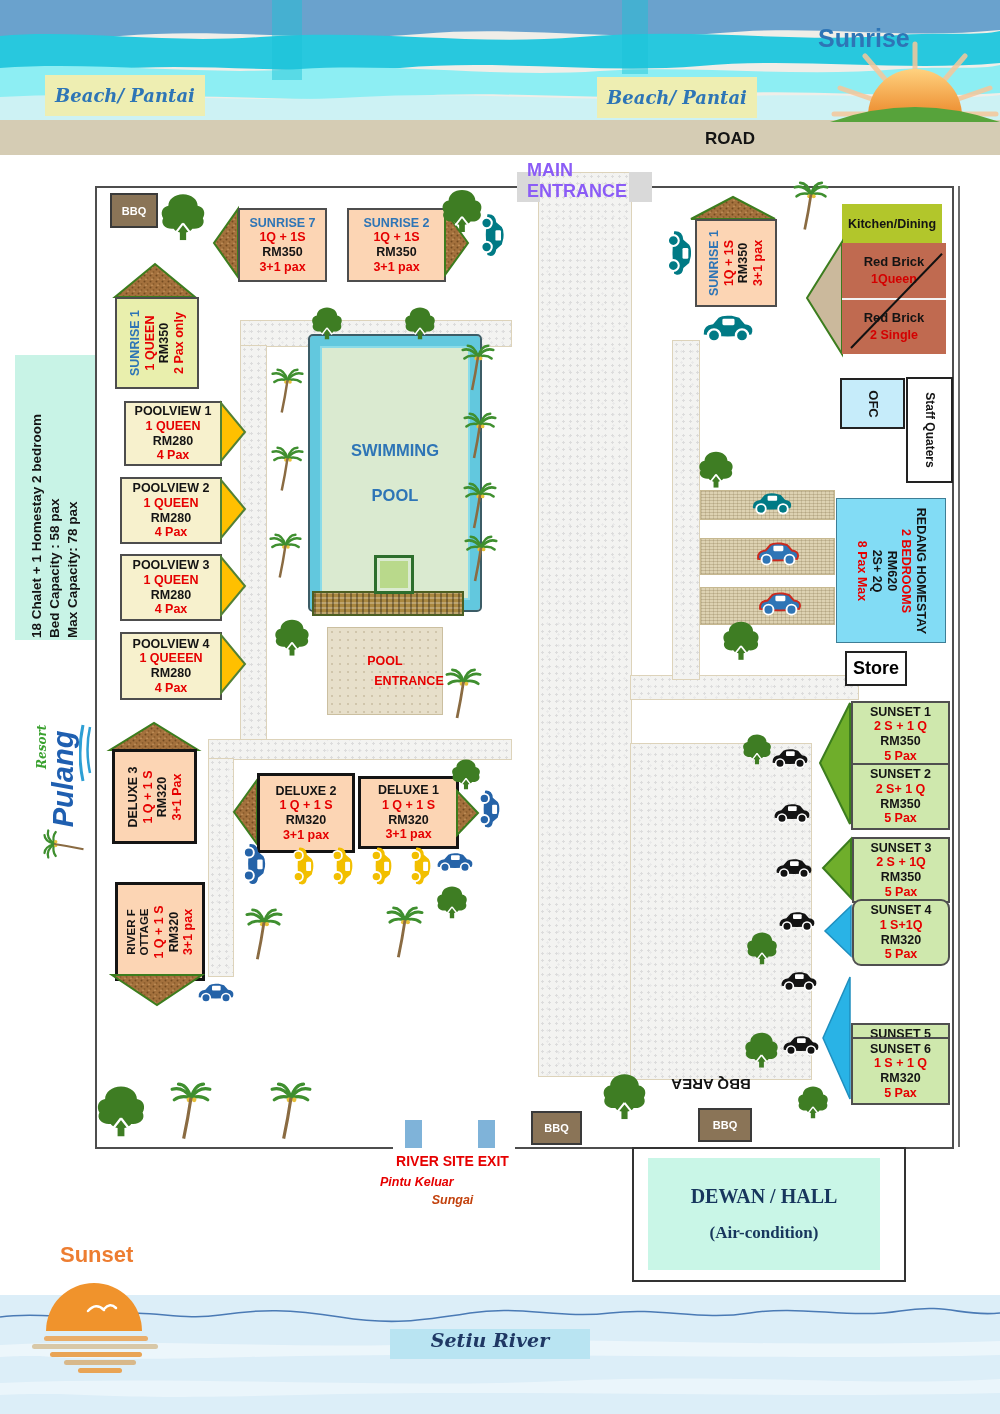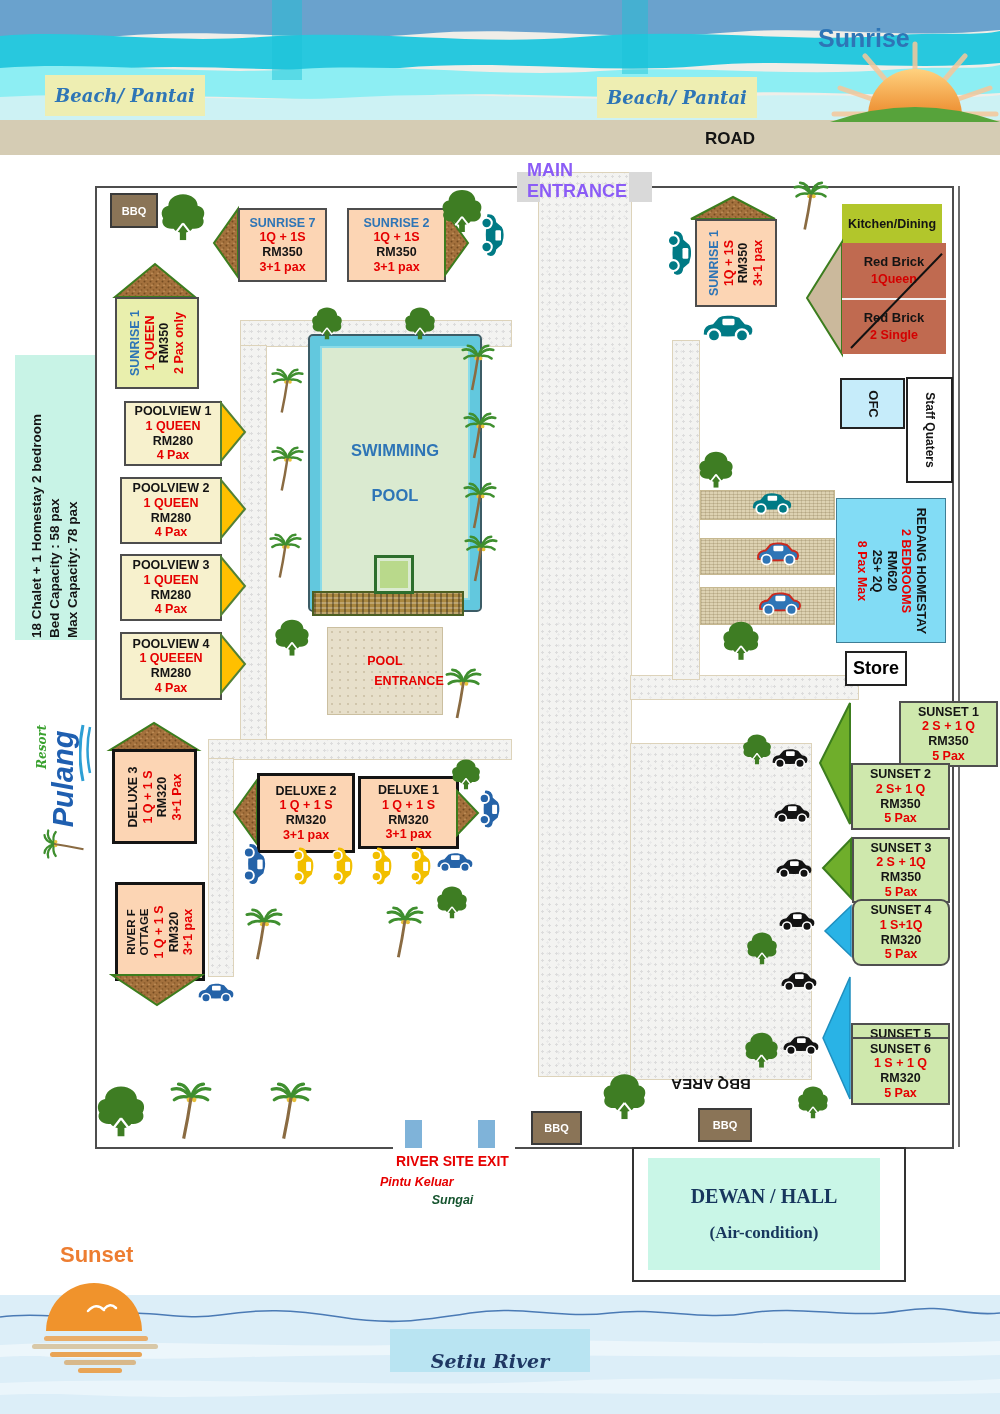--- a/index.html
+++ b/index.html
@@ -306,21 +306,21 @@
       <span class="c-r">8 Pax Max</span>
     </div>
   </div>
   <div class="whitebox" style="left:845px;top:651px;width:58px;height:31px;font-size:18px;">
     <span>Store</span>
   </div>
 
   <svg class="roofsvg" style="left:819px;top:702px" width="32" height="123">
     <polygon points="31,1 31,122 1,61" fill="#6fae2b" stroke="#3c7d1e" stroke-width="2"></polygon>
     </svg>
-  <div class="card lgreen" style="left:899px;top:701px;width:95px;height:62px;">
+  <div class="card lgreen" style="left:851px;top:701px;width:95px;height:62px;">
     <span class="c-k">SUNSET  1</span>
     <span class="c-r">2 S + 1 Q</span>
     <span class="c-k">RM350</span>
     <span class="c-r">5 Pax</span>
   </div>
   <div class="card lgreen" style="left:851px;top:763px;width:95px;height:63px;">
     <span class="c-k">SUNSET 2</span>
     <span class="c-r">2 S+ 1 Q</span>
     <span class="c-k">RM350</span>
     <span class="c-r">5 Pax</span>
@@ -409,37 +409,37 @@
   <div class="lbl" style="left:655px;top:1076px;width:112px;text-align:center;font-size:15px;color:#141414;transform:rotate(180deg);z-index:5">BBQ AREA</div>
   <div class="bbqbox" style="left:531px;top:1111px;width:47px;height:30px;">
     <span>BBQ</span>
   </div>
   <div class="bbqbox" style="left:698px;top:1108px;width:50px;height:30px;">
     <span>BBQ</span>
   </div>
 
   <div class="lbl" style="left:380px;top:1153px;width:145px;text-align:center;font-size:14px;color:#e60000;z-index:3">RIVER SITE EXIT</div>
   <div class="lbl" style="left:380px;top:1175px;width:145px;text-align:left;font-size:12.5px;font-style:italic;color:#e60000;z-index:3">Pintu Keluar</div>
-  <div class="lbl" style="left:380px;top:1193px;width:145px;text-align:center;font-size:12.5px;font-style:italic;color:#14532d;z-index:3">Sungai</div>
+  <div class="lbl" style="left:380px;top:1193px;width:145px;text-align:center;font-size:12.5px;font-style:italic;color:#c2410c;z-index:3">Sungai</div>
 
   <div class="hall" style="left:632px;top:1147px;width:270px;height:131px;">
     <div class="hall-in">
       <span style="font-size:20px;">DEWAN /  HALL</span>
       <span style="font-size:17px;">(Air-condition)</span>
     </div>
   </div>
 
   <div class="abs" style="left:0;top:1295px;width:1000px;height:119px;background:#dceef8;">
     <svg width="1000" height="119">
       <path d="M0,22 C40,16 70,26 110,20 S180,26 220,20 S290,14 340,22 S420,26 470,18 S560,24 610,18 S700,26 750,18 S850,24 900,16 S960,22 1000,18" stroke="#4a7ab5" stroke-width="1.6" fill="none"></path>
       <path d="M0,50 C150,42 300,56 450,48 S750,54 1000,46 V60 C800,66 500,56 250,62 S80,58 0,62 Z" fill="#ffffff" opacity=".45"></path>
       <path d="M0,88 C180,80 380,94 560,86 S860,92 1000,84 V98 C780,104 520,94 300,100 S100,96 0,100 Z" fill="#ffffff" opacity=".4"></path>
     </svg>
   </div>
-  <div class="abs script-b" style="left:390px;top:1329px;width:200px;height:43px;background:#b9e4f2;display:flex;align-items:flex-end;justify-content:center;font-size:19px;color:#1f3864;z-index:2">
+  <div class="abs script-b" style="left:390px;top:1329px;width:200px;height:30px;background:#b9e4f2;display:flex;align-items:flex-start;justify-content:center;font-size:19px;color:#1f3864;z-index:2">
     <span>Setiu River</span>
   </div>
 
   <div class="lbl" style="left:60px;top:1242px;font-size:22px;color:#ed7d31;z-index:3">Sunset</div>
   <svg class="abs" style="left:30px;top:1278px;z-index:3" width="132" height="100">
     <path d="M16,53 A48,48 0 0 1 112,53 Z" fill="#f0932c"></path>
     <path d="M58,33 q8,-9 16,-1 M74,31 q6,-7 12,-1" stroke="#fff" stroke-width="2.5" fill="none" stroke-linecap="round"></path>
     <rect x="14" y="58" width="104" height="5" rx="2.5" fill="#e9ad6a"></rect>
     <rect x="2" y="66" width="126" height="5" rx="2.5" fill="#d8c8a8"></rect>
     <rect x="20" y="74" width="92" height="5" rx="2.5" fill="#e9a455"></rect>

